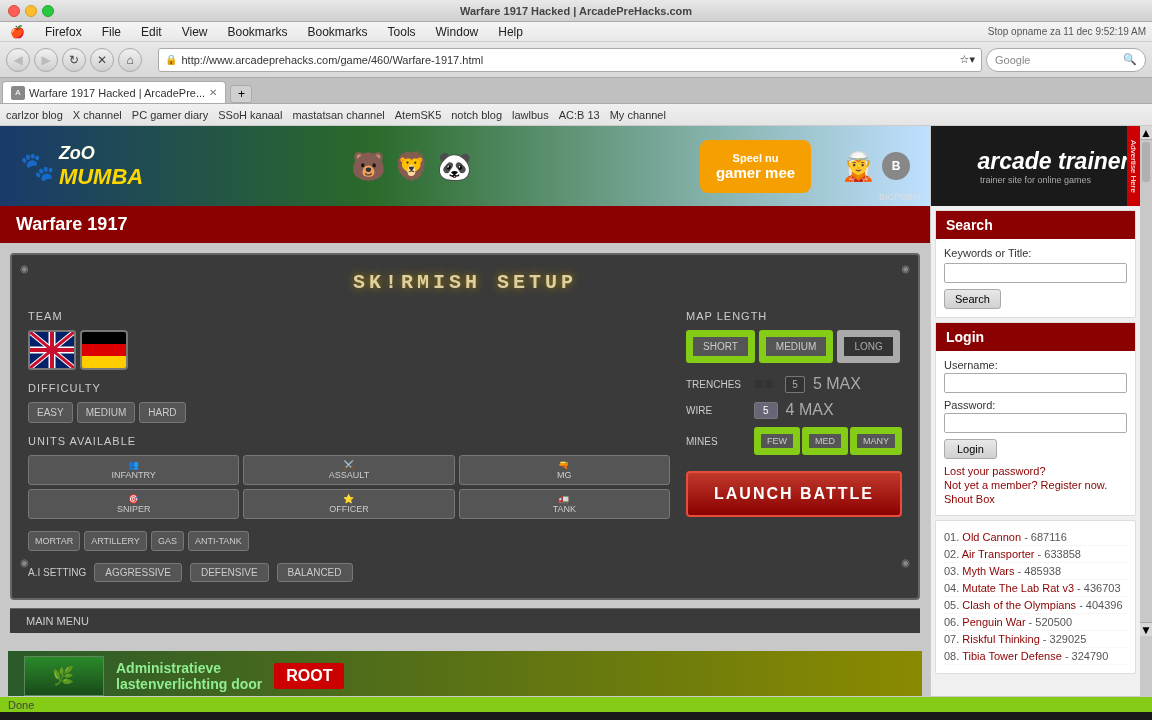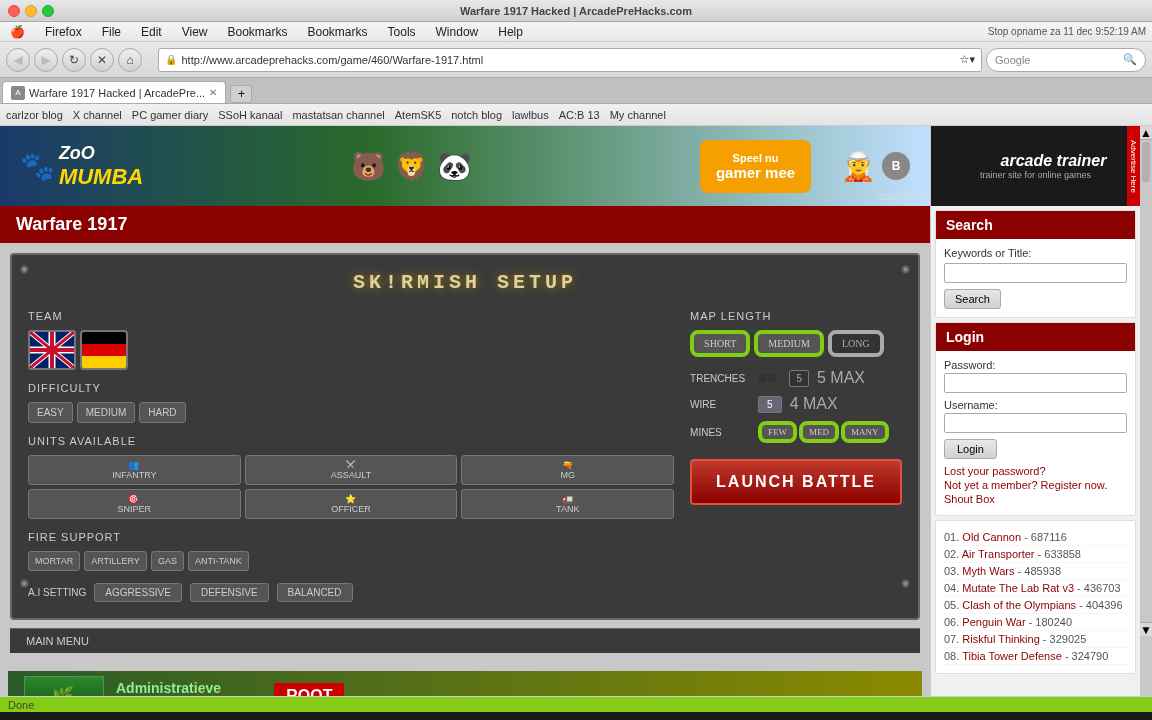--- a/index.html
+++ b/index.html
@@ -242,26 +242,25 @@
       font-size: 9px;
       text-align: center;
       cursor: pointer;
     }
 
     .map-section { min-width: 160px; }
     .map-len-buttons { display: flex; gap: 4px; margin-bottom: 12px; }
     .map-btn {
       padding: 4px 10px;
       background: #555;
-      border: 4px solid #84cc16;
-      border-radius: 8px;
+      border: 7px solid #84cc16;
+      border-radius: 3px;
       color: #ccc;
       font-size: 10px;
       cursor: pointer;
-      font-family: Liberation Serif, serif;
     }
     .map-btn.active { background: #333; color: #aaa; border-color: #aaa; }
 
     .terrain-row {
       display: flex; align-items: center; gap: 8px; margin-bottom: 8px;
     }
     .terrain-label { color: #ccc; font-size: 10px; width: 60px; }
     .terrain-val { background: #333; border: 1px solid #777; color: #aaa; font-size: 10px; padding: 2px 6px; border-radius: 2px; }
     .terrain-max { color: #aaa; font-size: 16px; }
 
@@ -315,21 +314,21 @@
     .arcade-trainer-banner {
       background: #1a1a1a;
       height: 80px;
       display: flex;
       align-items: center;
       justify-content: center;
       position: relative;
     }
     .arcade-text {
       color: white;
-      font-size: 16px;
+      font-size: 23px;
       font-weight: bold;
       font-style: italic;
       margin-left: 36px;
     }
     .advertise-tab {
       position: absolute;
       right: 0;
       top: 0;
       background: #cc0000;
       color: white;
@@ -584,21 +583,20 @@
               <div class="unit-btn">
                 <div>⭐</div>
                 <div>OFFICER</div>
               </div>
               <div class="unit-btn">
                 <div>🚛</div>
                 <div>TANK</div>
               </div>
             </div>
 
-            <div class="section-label">FIRE SUPPORT</div>
             <div class="fire-support-grid">
               <div class="support-btn">MORTAR</div>
               <div class="support-btn">ARTILLERY</div>
               <div class="support-btn">GAS</div>
               <div class="support-btn">ANTI-TANK</div>
             </div>
           </div>
 
           <div class="map-section">
             <div class="section-label">MAP LENGTH</div>
@@ -673,43 +671,43 @@
         <div class="search-label">Keywords or Title:</div>
         <input class="search-input" type="text" style="">
         <button class="search-btn">Search</button>
       </div>
     </div>
 
     <div class="sidebar-box">
       <div class="sidebar-box-header">Login</div>
       <div class="sidebar-box-content">
         <div class="login-field-wrap">
+          <div class="login-label">Username:</div>
+          <input class="login-input" type="text" style="">
+        </div>
+        <div class="login-field-wrap">
           <div class="login-label">Password:</div>
           <input class="login-input" type="password" style="">
-        </div>
-        <div class="login-field-wrap">
-          <div class="login-label">Username:</div>
-          <input class="login-input" type="text" style="">
         </div>
         <button class="login-btn">Login</button>
         <a class="sidebar-link">Lost your password?</a>
         <a class="sidebar-link">Not yet a member? Register now.</a>
         <a class="sidebar-link">Shout Box</a>
       </div>
     </div>
 
     <div class="sidebar-box">
       <div class="sidebar-box-content">
         <ul class="most-popular-list">
           <li><span>01. </span><a>Old Cannon</a><span> - 687116</span></li>
           <li><span>02. </span><a>Air Transporter</a><span> - 633858</span></li>
           <li><span>03. </span><a>Myth Wars</a><span> - 485938</span></li>
           <li><span>04. </span><a>Mutate The Lab Rat v3</a><span> - 436703</span></li>
           <li><span>05. </span><a>Clash of the Olympians</a><span> - 404396</span></li>
-          <li><span>06. </span><a>Penguin War</a><span> - 180240</span></li>
+          <li><span>06. </span><a>Penguin War</a><span> - 520500</span></li>
           <li><span>07. </span><a>Riskful Thinking</a><span> - 329025</span></li>
           <li><span>08. </span><a>Tibia Tower Defense</a><span> - 324790</span></li>
         </ul>
       </div>
     </div>
   </div>
 
   <div class="right-scrollbar">
     <div style="height:14px;background:#d8d8d8;border-bottom:1px solid #aaa;display:flex;align-items:center;justify-content:center;cursor:pointer;">▲</div>
     <div style="height:40px;background:#b0b0b0;margin:2px;border-radius:3px;cursor:pointer;"></div>

